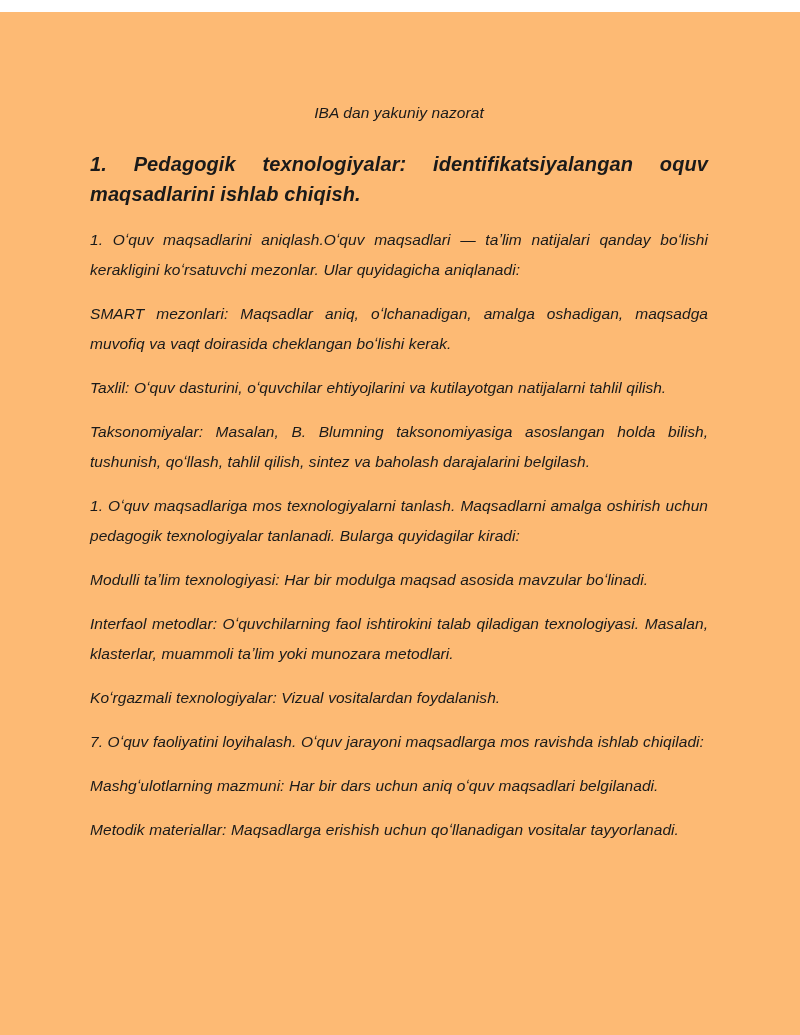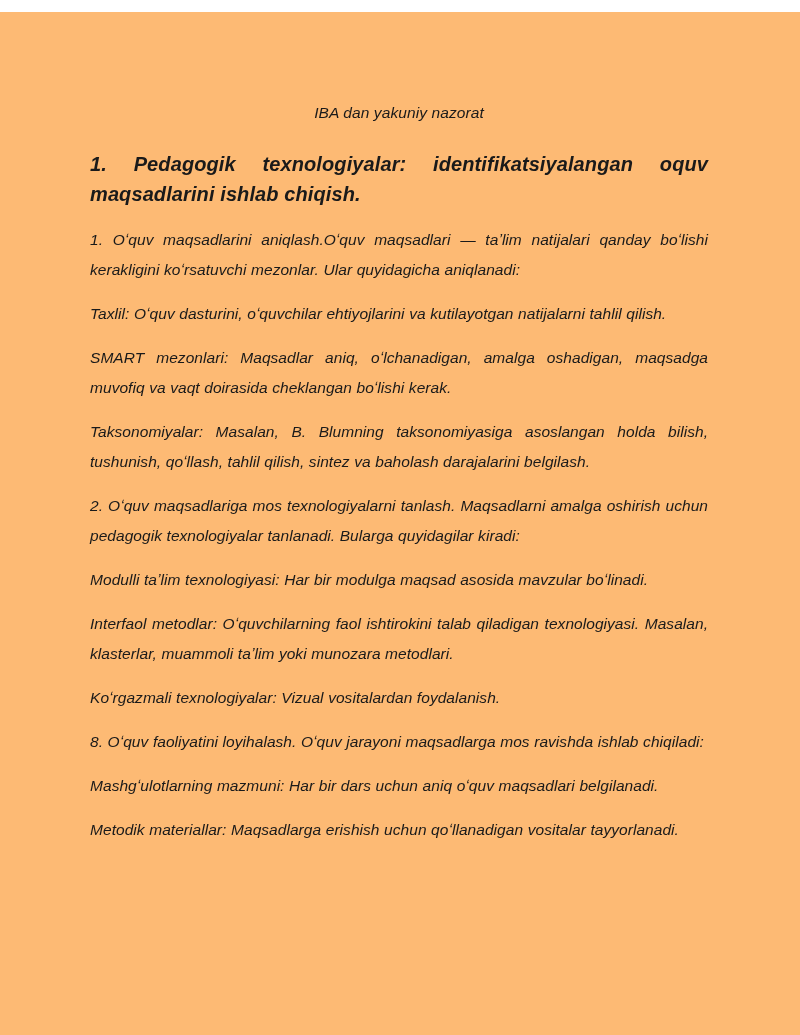--- a/index.html
+++ b/index.html
@@ -65,26 +65,26 @@
 
 <div class="page">
   <div class="doc-body">
 
     <p class="doc-title">IBA dan yakuniy nazorat</p>
 
     <p class="doc-heading">1. Pedagogik texnologiyalar: identifikatsiyalangan oquv maqsadlarini ishlab chiqish.</p>
 
     <div>
       <p class="doc-para">1. Oʻquv maqsadlarini aniqlash.Oʻquv maqsadlari — taʼlim natijalari qanday boʻlishi kerakligini koʻrsatuvchi mezonlar. Ular quyidagicha aniqlanadi:</p>
+      <p class="doc-para">SMART mezonlari: Maqsadlar aniq, oʻlchanadigan, amalga oshadigan, maqsadga muvofiq va vaqt doirasida cheklangan boʻlishi kerak.</p>
       <p class="doc-para">Taxlil: Oʻquv dasturini, oʻquvchilar ehtiyojlarini va kutilayotgan natijalarni tahlil qilish.</p>
-      <p class="doc-para">SMART mezonlari: Maqsadlar aniq, oʻlchanadigan, amalga oshadigan, maqsadga muvofiq va vaqt doirasida cheklangan boʻlishi kerak.</p>
       <p class="doc-para">Taksonomiyalar: Masalan, B. Blumning taksonomiyasiga asoslangan holda bilish, tushunish, qoʻllash, tahlil qilish, sintez va baholash darajalarini belgilash.</p>
-      <p class="doc-para">2. Oʻquv maqsadlariga mos texnologiyalarni tanlash. Maqsadlarni amalga oshirish uchun pedagogik texnologiyalar tanlanadi. Bularga quyidagilar kiradi:</p>
+      <p class="doc-para">1. Oʻquv maqsadlariga mos texnologiyalarni tanlash. Maqsadlarni amalga oshirish uchun pedagogik texnologiyalar tanlanadi. Bularga quyidagilar kiradi:</p>
       <p class="doc-para">Modulli taʼlim texnologiyasi: Har bir modulga maqsad asosida mavzular boʻlinadi.</p>
       <p class="doc-para">Interfaol metodlar: Oʻquvchilarning faol ishtirokini talab qiladigan texnologiyasi. Masalan, klasterlar, muammoli taʼlim yoki munozara metodlari.</p>
       <p class="doc-para">Koʻrgazmali texnologiyalar: Vizual vositalardan foydalanish.</p>
-      <p class="doc-para">8. Oʻquv faoliyatini loyihalash. Oʻquv jarayoni maqsadlarga mos ravishda ishlab chiqiladi:</p>
+      <p class="doc-para">7. Oʻquv faoliyatini loyihalash. Oʻquv jarayoni maqsadlarga mos ravishda ishlab chiqiladi:</p>
       <p class="doc-para">Mashgʻulotlarning mazmuni: Har bir dars uchun aniq oʻquv maqsadlari belgilanadi.</p>
       <p class="doc-para">Metodik materiallar: Maqsadlarga erishish uchun qoʻllanadigan vositalar tayyorlanadi.</p>
     </div>
 
   </div>
 </div>
 
 </body></html>

